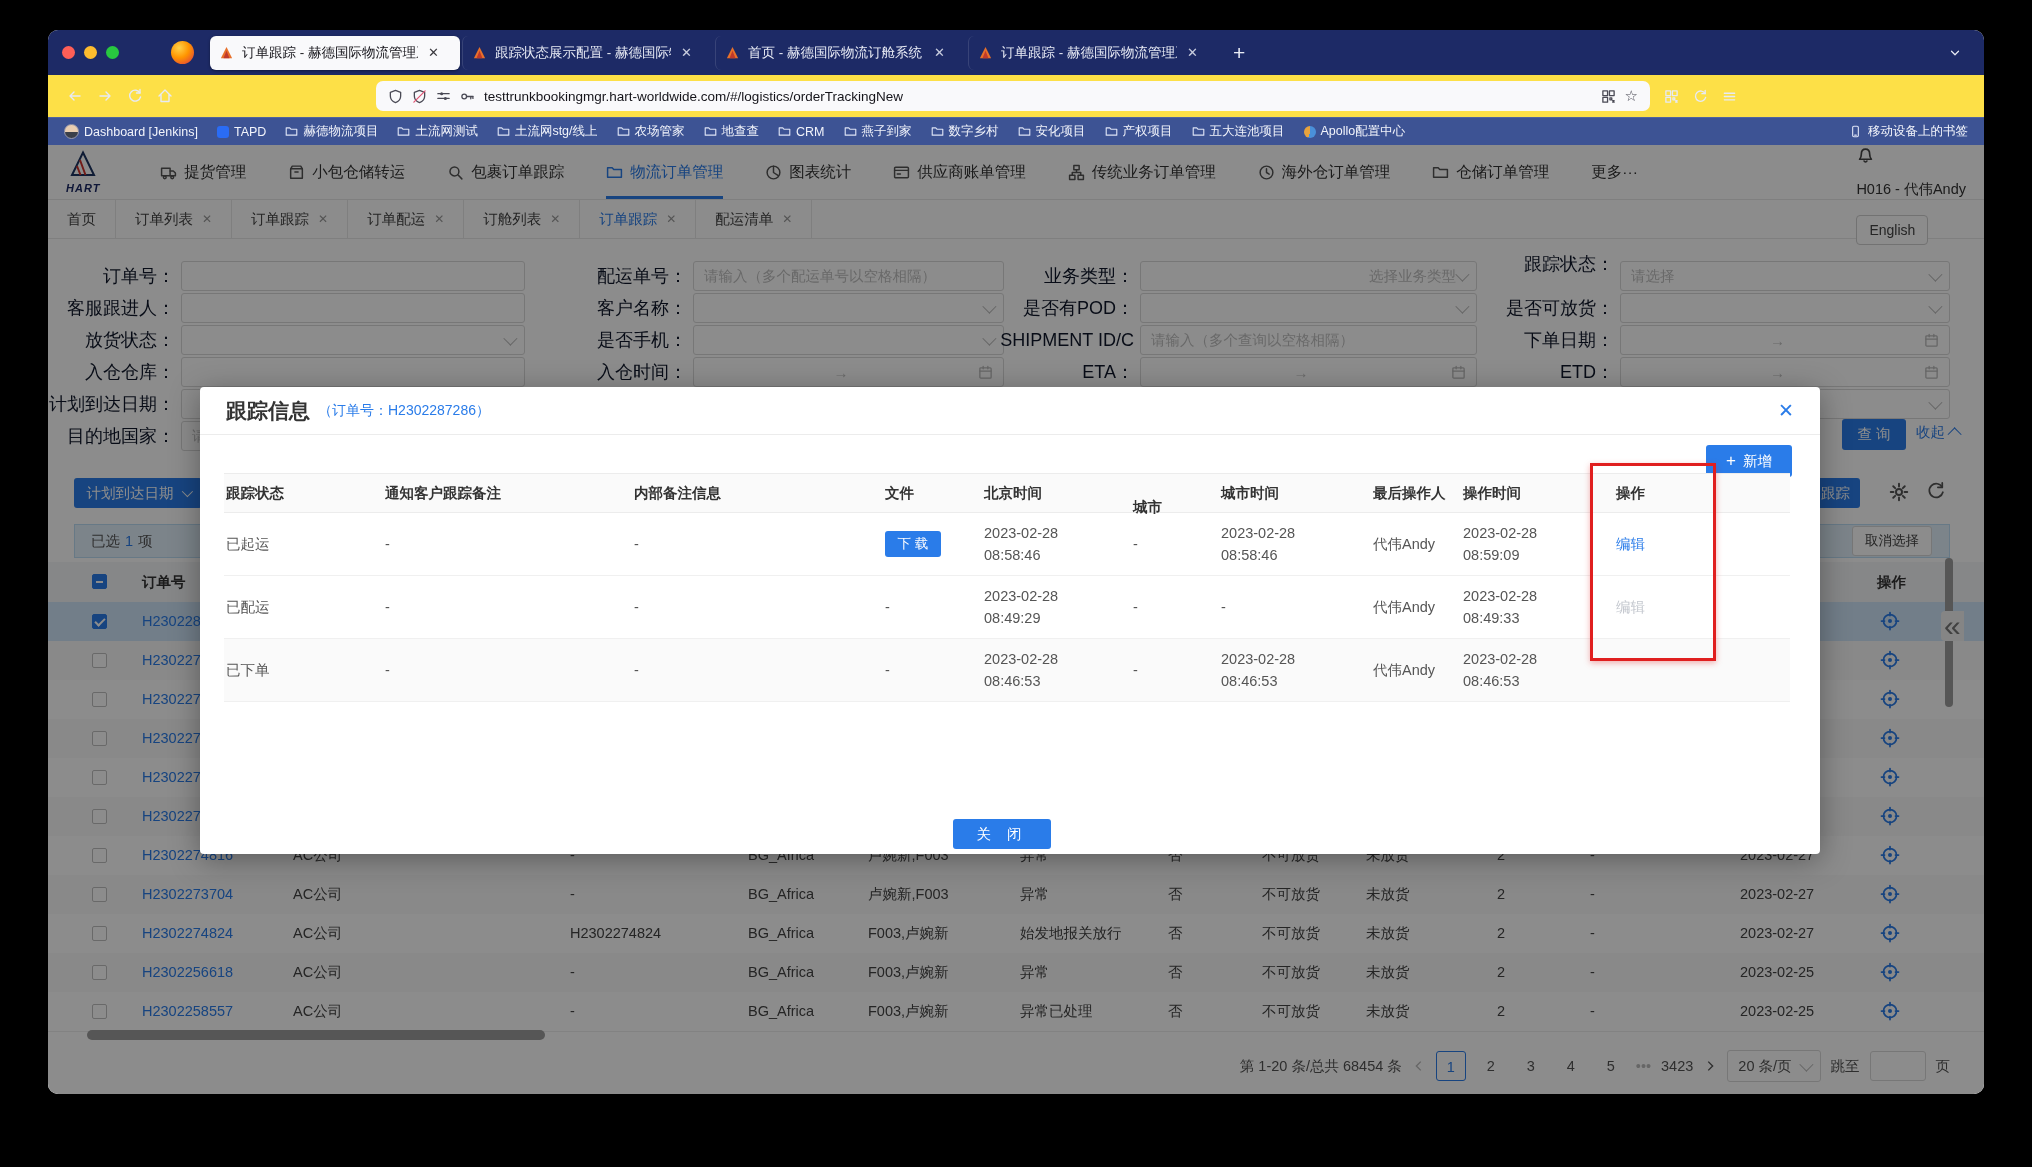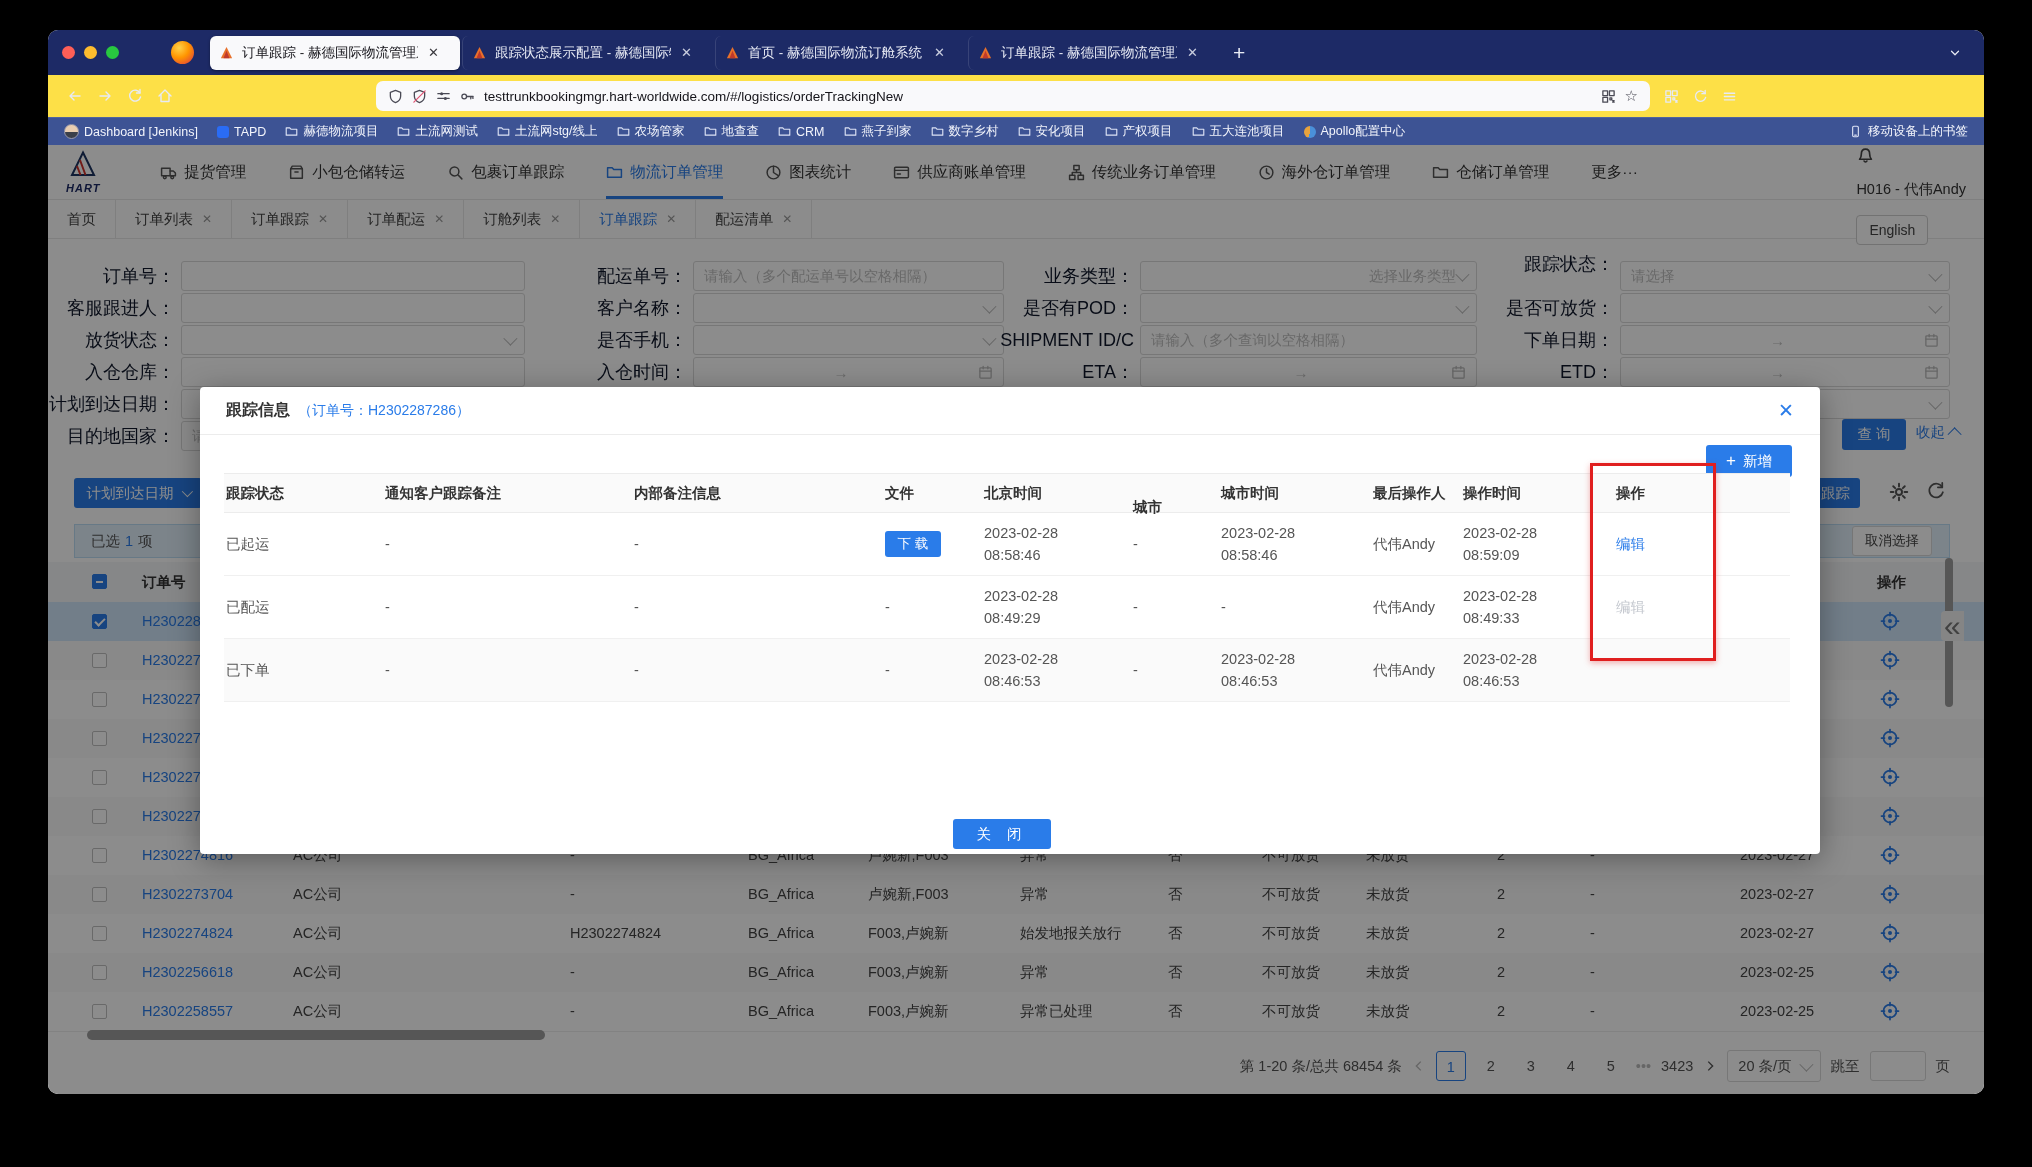--- a/index.html
+++ b/index.html
@@ -107,21 +107,21 @@
   .pnum.cur{border:1px solid #2a7ce9;color:#2a7ce9;background:#fff;box-sizing:border-box;}
   .parrow{color:#999;display:flex;align-items:center;}
   .psel{height:30px;border:1px solid #d9d9d9;border-radius:3px;display:flex;align-items:center;gap:8px;
         padding:0 10px;color:#555;background:#fff;}
   .pjump{width:56px;height:30px;border:1px solid #d9d9d9;border-radius:3px;background:#fff;box-sizing:border-box;}
   
   .dim{position:absolute;left:0;top:0;right:0;bottom:0;background:rgba(0,0,0,.45);z-index:50;}
   .modal{position:absolute;left:152px;top:242px;width:1620px;height:467px;background:#fff;border-radius:4px;
          z-index:60;box-shadow:0 6px 30px rgba(0,0,0,.35);}
   .mhead{height:47px;border-bottom:1px solid #ececec;display:flex;align-items:center;padding:0 26px;}
-  .mtitle{font-size:16px;font-weight:bold;color:#333;}
+  .mtitle{font-size:21px;font-weight:bold;color:#333;}
   .msub{font-size:14px;color:#2a7ce9;margin-left:8px;}
   .mclose{margin-left:auto;color:#2a7ce9;font-size:19px;}
   .maddbtn{position:absolute;right:28px;top:58px;width:86px;height:32px;display:flex;align-items:center;
            justify-content:center;gap:7px;}
   .mtable{position:absolute;left:24px;top:86px;width:1566px;}
   .mth{display:flex;height:38px;background:#fafafa;border-top:1px solid #ececec;border-bottom:1px solid #ececec;
        font-size:14.5px;color:#333;font-weight:bold;align-items:center;}
   .mtr{display:flex;min-height:62px;border-bottom:1px solid #f0f0f0;align-items:center;font-size:14.5px;color:#555;}
   .mtr.alt{background:#fafafa;}
   .mcell{padding:0 2px;box-sizing:border-box;overflow:hidden;white-space:nowrap;}

